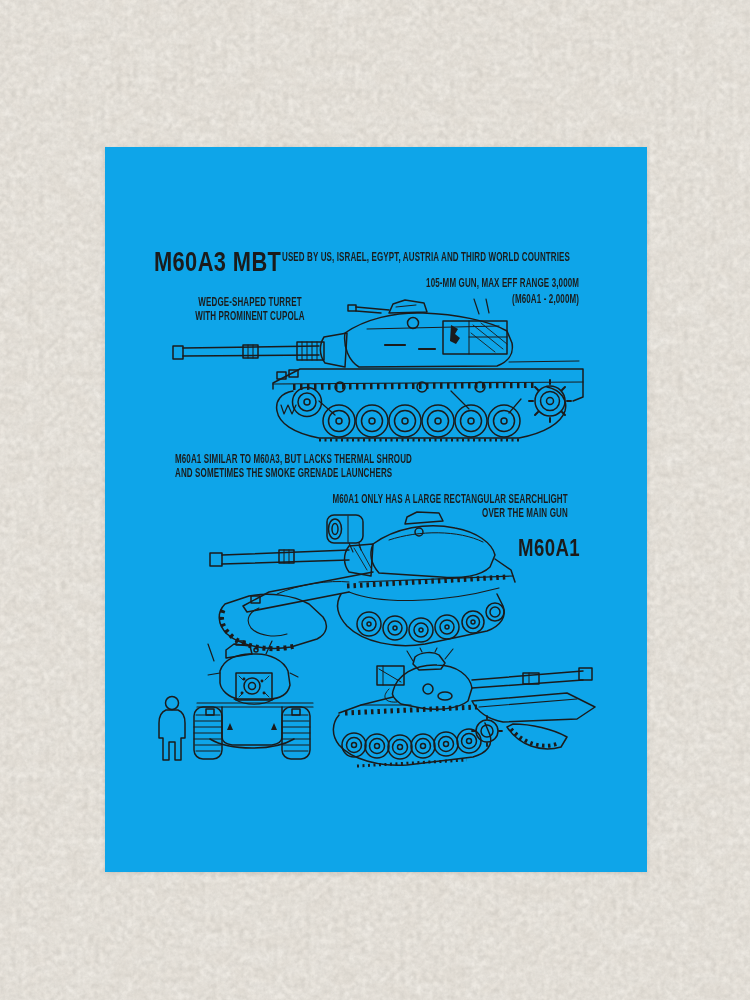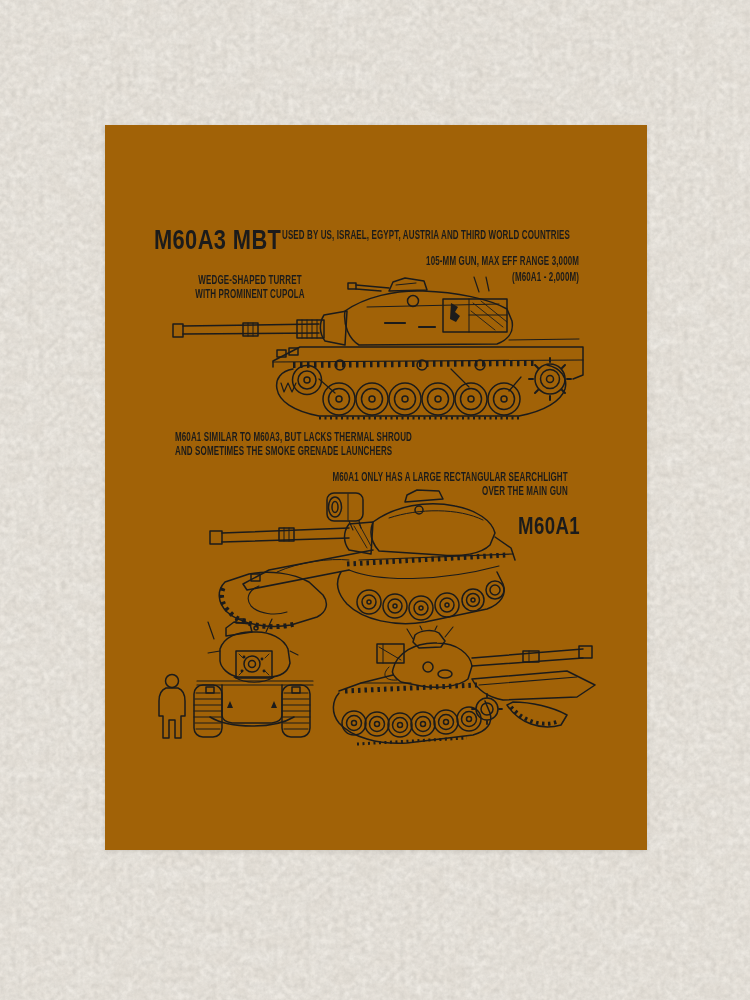--- a/index.html
+++ b/index.html
@@ -1,20 +1,20 @@
 <!DOCTYPE html>
 <html><head>
 <meta charset="utf-8">
 <style>
   html,body{margin:0;padding:0;background:#dcd7cf;}
   #stage{position:relative;width:750px;height:1000px;overflow:hidden;
          font-family:"Liberation Sans","DejaVu Sans",sans-serif;}
   #wall-texture{position:absolute;left:0;top:0;width:750px;height:1000px;display:block;}
-  #paper{position:absolute;left:105px;top:125px;width:542px;height:725px;
-         background:#a16207;box-shadow:0 1px 4px rgba(90,84,72,.18);}
+  #paper{position:absolute;left:105px;top:147px;width:542px;height:725px;
+         background:#0ea5e9;box-shadow:0 1px 4px rgba(90,84,72,.18);}
   .abs{position:absolute;}
   .ink{color:#1b1b1b;}
   .title{font-size:28px;font-weight:700;line-height:30px;white-space:nowrap;
          transform:scaleX(0.78);transform-origin:0 0;letter-spacing:.5px;}
   .note{font-size:12.5px;font-weight:700;line-height:14px;white-space:nowrap;
         letter-spacing:.2px;}
   .cxL{transform:scaleX(0.64);transform-origin:0 0;}
   .cxR{transform:scaleX(0.64);transform-origin:100% 0;text-align:right;}
   .cxC{transform:scaleX(0.64);transform-origin:50% 0;text-align:center;}
   .biglabel{font-size:23px;font-weight:700;line-height:25px;white-space:nowrap;

